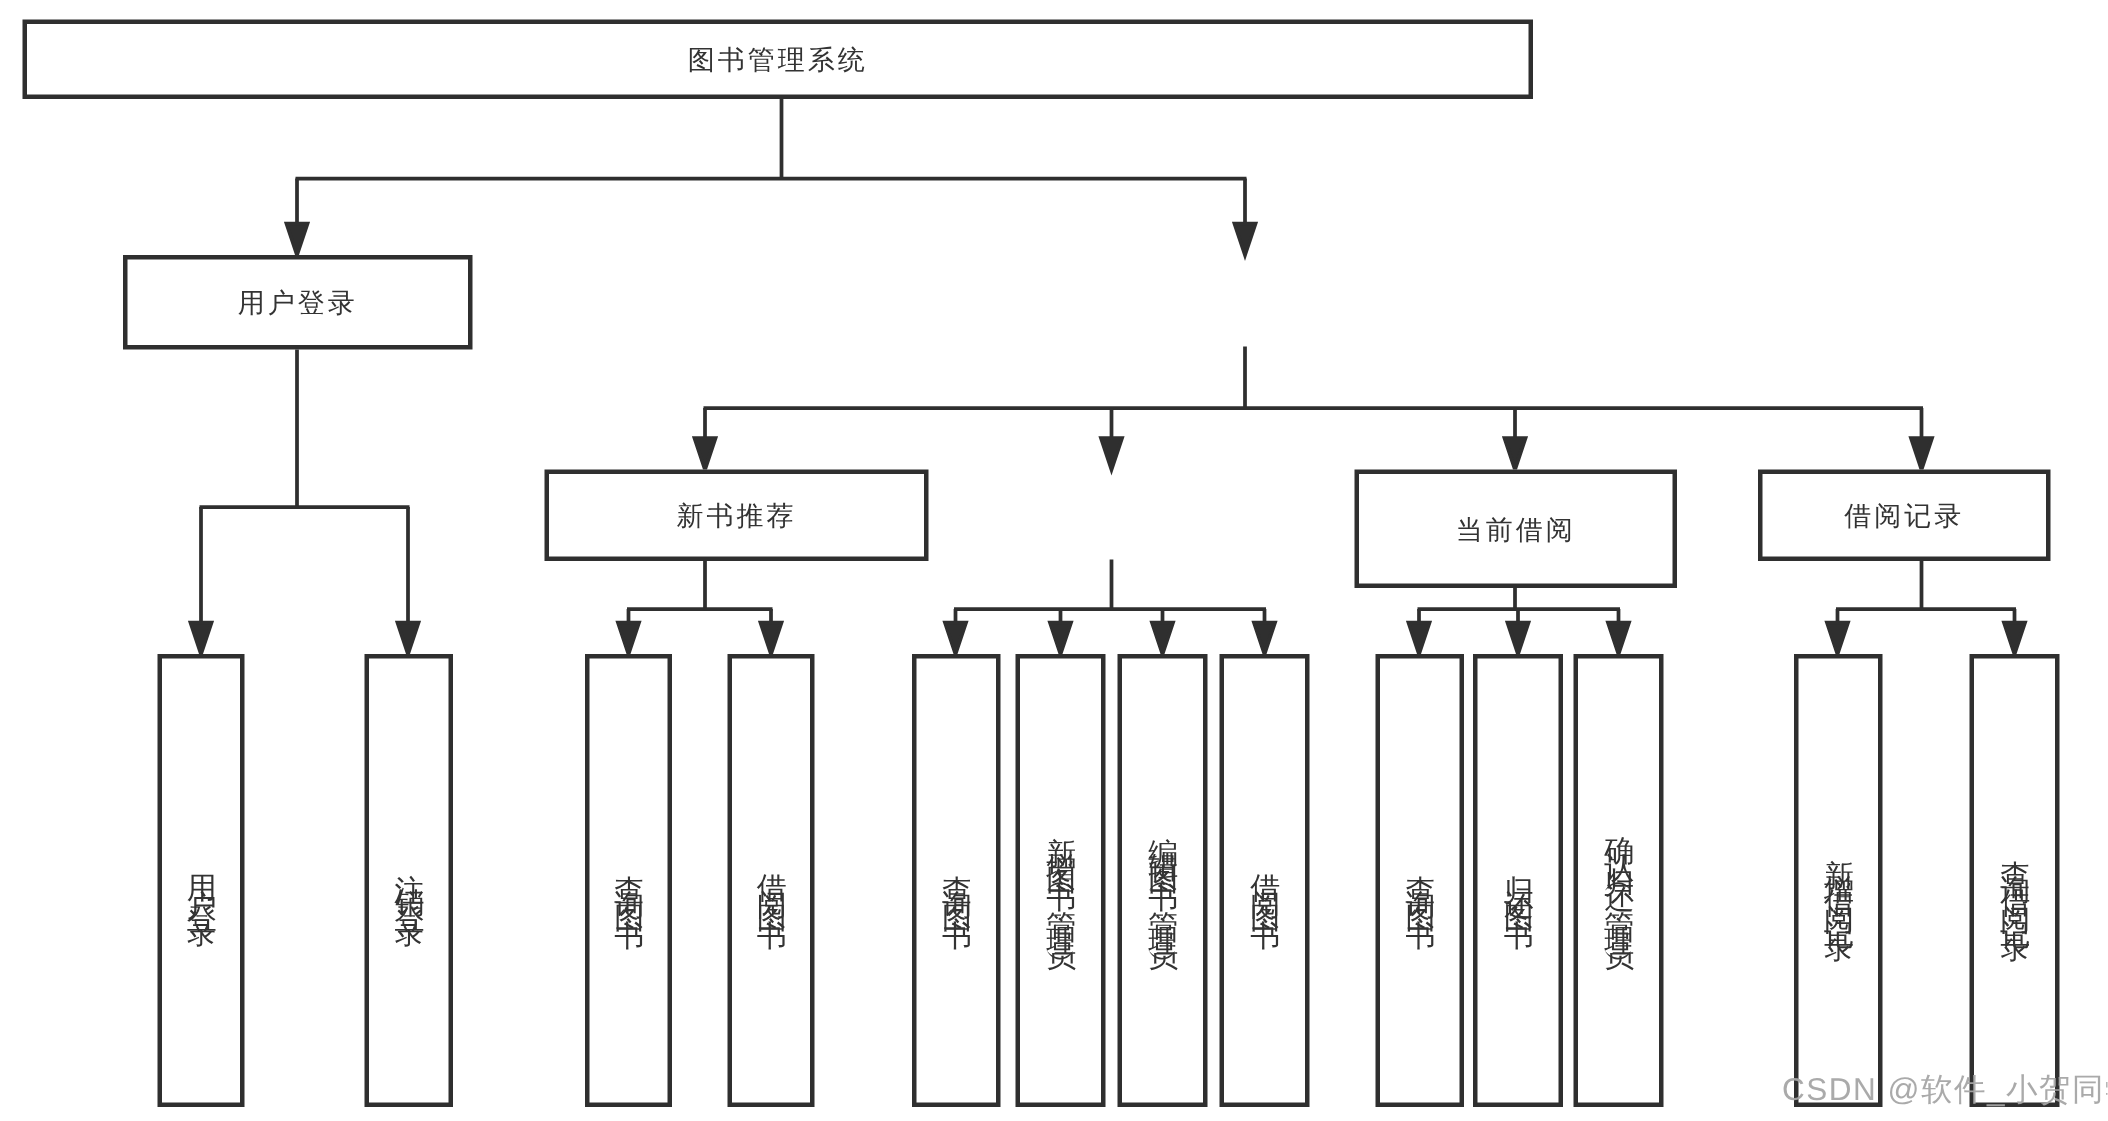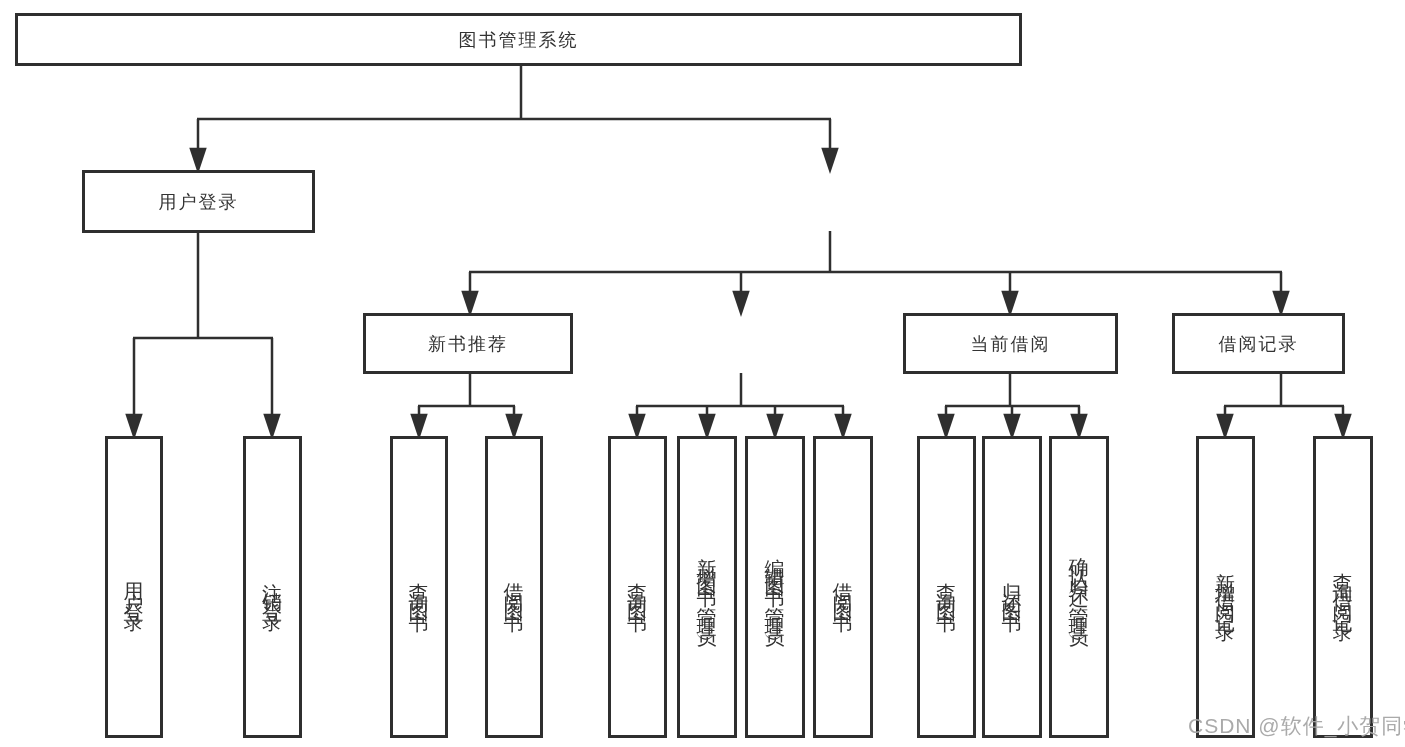--- a/index.html
+++ b/index.html
@@ -97,27 +97,27 @@
   </svg>
 
   <div class="node hbox" style="left:15px;top:13px;width:1007px;height:53px">
     <span>图书管理系统</span>
   </div>
 
   <div class="node hbox" style="left:82px;top:170px;width:233px;height:63px">
     <span>用户登录</span>
   </div>
 
-  <div class="node hbox" style="left:363px;top:313px;width:210px;height:61px">
+  <div class="node hbox" style="left:363px;top:313px;width:256px;height:61px">
     <span>新书推荐</span>
   </div>
-  <div class="node hbox" style="left:903px;top:313px;width:215px;height:61px">
+  <div class="node hbox" style="left:903px;top:313px;width:215px;height:79px">
     <span>当前借阅</span>
   </div>
-  <div class="node hbox" style="left:1172px;top:313px;width:173px;height:61px">
+  <div class="node hbox" style="left:1172px;top:313px;width:195px;height:61px">
     <span>借阅记录</span>
   </div>
 
   <div class="node vbox" style="left:105px;width:58px">
     <span class="vlabel">用户登录</span>
   </div>
   <div class="node vbox" style="left:243px;width:59px">
     <span class="vlabel">注销登录</span>
   </div>
 

